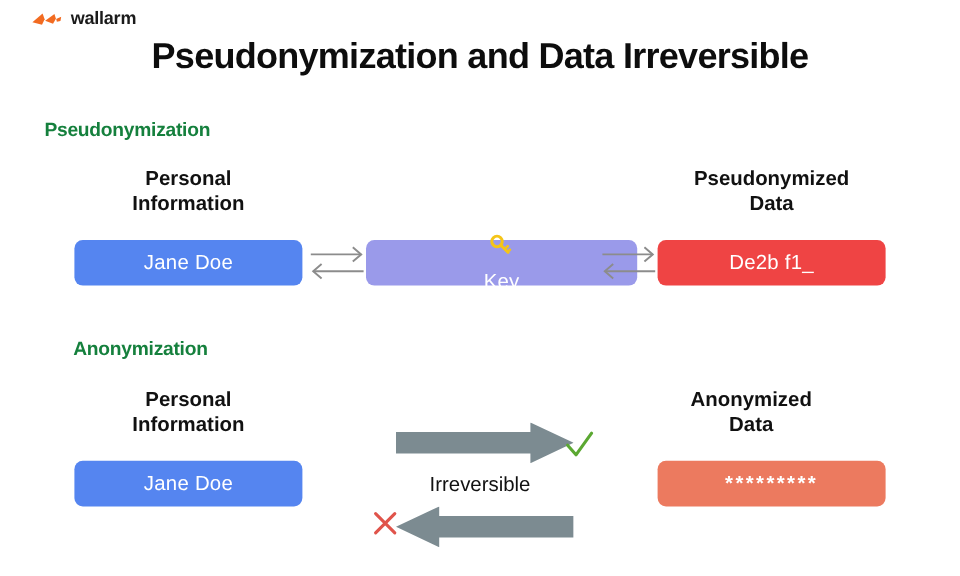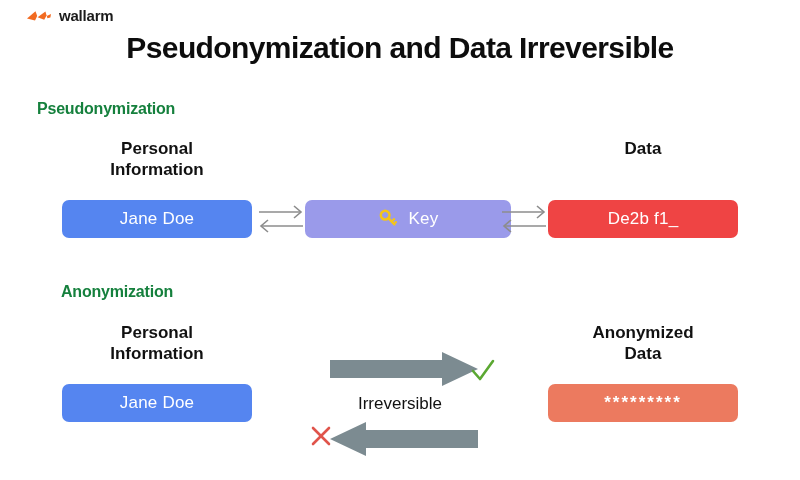--- a/index.html
+++ b/index.html
@@ -65,36 +65,36 @@
     font-size: 17px;
     line-height: 21px;
     color: #111111;
     font-weight: 700;
   }
   .caption .cap-line { display: block; }
 
   #caption-personal-1 { left: 62px; top: 138px; width: 190px; }
   #caption-pseudonymized { left: 548px; top: 138px; width: 190px; }
   #caption-personal-2 { left: 62px; top: 322px; width: 190px; }
-  #caption-anonymized { left: 548px; top: 322px; width: 190px; text-align: center; }
+  #caption-anonymized { left: 531px; top: 322px; width: 190px; text-align: center; }
 
   
   .pill {
     position: absolute;
     height: 38px;
     border-radius: 7px;
     display: flex;
     align-items: center;
     justify-content: center;
     color: #ffffff;
     font-size: 17px;
     letter-spacing: 0.2px;
   }
   #pill-personal-1 { left: 62px; top: 200px; width: 190px; background: #5585F0; }
-  #pill-key        { left: 305px; top: 200px; width: 206px; background: #9A9AEA; gap: 9px; }
+  #pill-key        { left: 305px; top: 200px; width: 226px; background: #9A9AEA; gap: 9px; flex-direction: column; }
   #pill-pseudo     { left: 548px; top: 200px; width: 190px; background: #ef4444; }
   #pill-personal-2 { left: 62px; top: 384px; width: 190px; background: #5585F0; }
   #pill-anonymized { left: 548px; top: 384px; width: 190px; background: #EC7A5F; letter-spacing: 2px; font-weight: 700; }
 
   #pill-key .key-icon { display: flex; align-items: center; }
 
   
   .exchange-arrows {
     position: absolute;
     width: 46px;
@@ -151,20 +151,21 @@
 <div id="page-title">Pseudonymization and Data Irreversible</div>
 
 <div class="section-heading" id="heading-pseudonymization">Pseudonymization</div>
 
 <div class="caption" id="caption-personal-1">
   <span class="cap-line">Personal</span>
   <span class="cap-line">Information</span>
 </div>
 
 <div class="caption" id="caption-pseudonymized">
+  <span class="cap-line">Pseudonymized</span>
   <span class="cap-line">Data</span>
 </div>
 
 <div class="pill" id="pill-personal-1">
   <span>Jane Doe</span>
 </div>
 
 <div class="exchange-arrows" id="arrows-left">
   <svg width="46" height="34" viewBox="0 0 46 34" aria-hidden="true">
     <g stroke="#8C8C8C" stroke-width="1.6" fill="none">

